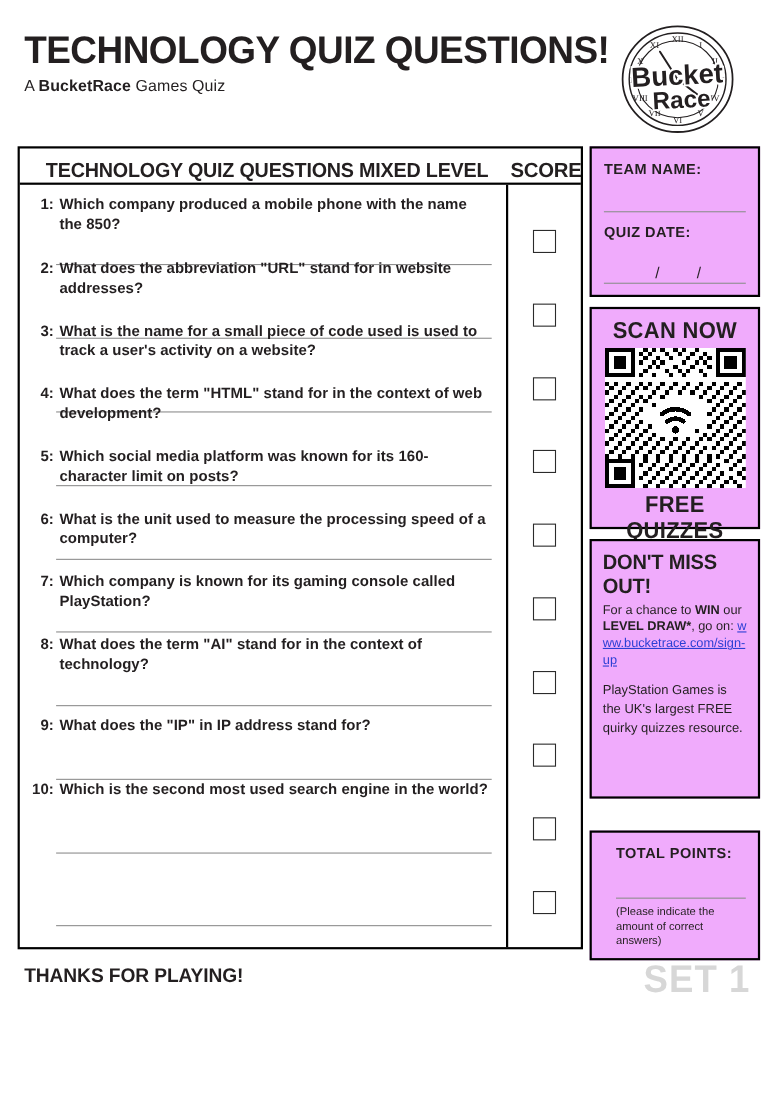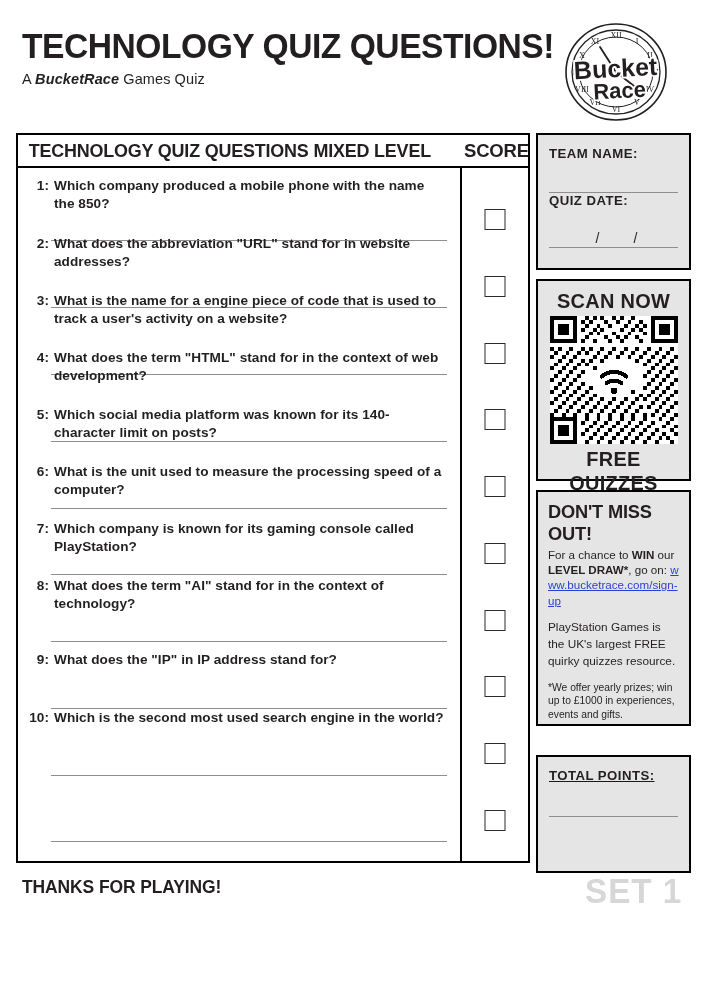--- a/index.html
+++ b/index.html
@@ -43,21 +43,21 @@
     white-space: nowrap;
   }
 
   .sub-title {
     margin-top: 5px;
     font-size: 14.5px;
     letter-spacing: 0.1px;
     color: #231f20;
     white-space: nowrap;
   }
-  .sub-title b { font-weight: 700; font-style: italic; }
+  .sub-title b { font-weight: 700; }
 
   
   .logo {
     position: absolute;
     right: 8px;
     top: -6px;
     width: 108px;
     height: 104px;
   }
   .logo svg { display: block; width: 108px; height: 104px; }
@@ -71,21 +71,22 @@
     height: 730px;
     border: 2.5px solid #000;
     background: #fff;
   }
 
   .qt-head {
     position: relative;
     height: 33px;
     border-bottom: 2.5px solid #000;
     display: flex;
-    align-items: center;
+    align-items: flex-end;
+    padding-left: 13px;
   }
   .qt-head-title {
     flex: 1;
     padding-left: 11px;
     font-family: "Liberation Sans Narrow", "Liberation Sans", sans-serif;
     font-weight: 700;
     font-size: 18.5px;
     letter-spacing: -0.2px;
     transform: scaleX(0.97);
     transform-origin: left center;
@@ -161,30 +162,30 @@
   
   .sidebar {
     position: absolute;
     left: 536px;
     top: 133px;
     width: 155px;
   }
 
   .panel {
     border: 2.5px solid #000;
-    background: #e5e5e5;
+    background: #f0abfc;
     position: absolute;
     left: 0;
     width: 155px;
   }
 
   .p-team { top: 0; height: 137px; padding: 11px 11px 0 11px; }
   .p-scan { top: 146px; height: 202px; padding: 8px 9px 8px 9px; }
   .p-miss { top: 357px; height: 236px; padding: 9px 10px 0 10px; }
-  .p-total { top: 622px; height: 118px; padding: 11px 11px 0 11px; text-decoration: underline; }
+  .p-total { top: 622px; height: 118px; padding: 11px 11px 0 22px; }
 
   .lbl-bold {
     font-weight: 700;
     font-size: 13.2px;
     letter-spacing: 0.45px;
     color: #231f20;
   }
 
   .rule {
     border-top: 1.8px solid #8e8e8e;
@@ -350,37 +351,37 @@
           <div class="q-text">
               <span class="q-num">2:</span>
               <span class="q-body">What does the abbreviation "URL" stand for in website addresses?</span>
             </div>
         </div>
         <div class="ans-line" style="top:139px"></div>
 
         <div class="q-item" style="margin-top:22px">
           <div class="q-text">
               <span class="q-num">3:</span>
-              <span class="q-body">What is the name for a engine piece of code that is used to track a user's activity on a website?</span>
+              <span class="q-body">What is the name for a small piece of code used is used to track a user's activity on a website?</span>
             </div>
         </div>
         <div class="ans-line" style="top:206px"></div>
 
         <div class="q-item" style="margin-top:22px">
           <div class="q-text">
               <span class="q-num">4:</span>
               <span class="q-body">What does the term "HTML" stand for in the context of web development?</span>
             </div>
         </div>
         <div class="ans-line" style="top:273px"></div>
 
         <div class="q-item" style="margin-top:22px">
           <div class="q-text">
               <span class="q-num">5:</span>
-              <span class="q-body">Which social media platform was known for its 140-character limit on posts?</span>
+              <span class="q-body">Which social media platform was known for its 160-character limit on posts?</span>
             </div>
         </div>
         <div class="ans-line" style="top:340px"></div>
 
         <div class="q-item" style="margin-top:22px">
           <div class="q-text">
               <span class="q-num">6:</span>
               <span class="q-body">What is the unit used to measure the processing speed of a computer?</span>
             </div>
         </div>
@@ -432,21 +433,21 @@
         <div class="chk" style="top:642px"></div>
       </div>
     </div>
   </div>
 
   <div class="sidebar">
 
     <div class="panel p-team">
       <div class="lbl-bold">TEAM NAME:</div>
       <div class="rule" style="margin-top:31px"></div>
-      <div class="lbl-bold" style="">QUIZ DATE:</div>
+      <div class="lbl-bold" style="margin-top:10px">QUIZ DATE:</div>
       <div class="date-slashes" style="margin-top:22px">
         <span>/</span>
         <span>/</span>
       </div>
       <div class="rule" style="margin-top:1px"></div>
     </div>
 
     <div class="panel p-scan">
       <div class="scan-title">SCAN NOW</div>
       <div class="qr-wrap">
@@ -740,25 +741,25 @@
       </div>
       <div class="scan-foot">FREE QUIZZES</div>
     </div>
 
     <div class="panel p-miss">
       <div class="miss-title">DON'T MISS OUT!</div>
       <div class="miss-p"><span>For a chance to </span><b>WIN</b><span> our </span><b>LEVEL DRAW*</b><span>, go on:</span>
         <span class="miss-link">www.bucketrace.com/sign-up</span>
       </div>
       <div class="miss-p2">PlayStation Games is the UK's largest FREE quirky quizzes resource.</div>
-      <div class="miss-p3">*We offer yearly prizes; win up to £1000 in experiences, events and gifts.</div>
     </div>
 
     <div class="panel p-total">
       <div class="lbl-bold">TOTAL POINTS:</div>
       <div class="rule" style="margin-top:33px"></div>
+      <div class="total-note" style="margin-top:6px">(Please indicate the amount of correct answers)</div>
     </div>
   </div>
 
   <div class="thanks">THANKS FOR PLAYING!</div>
   <div class="setmark">SET 1</div>
 
 </div>
 
 </body></html>

